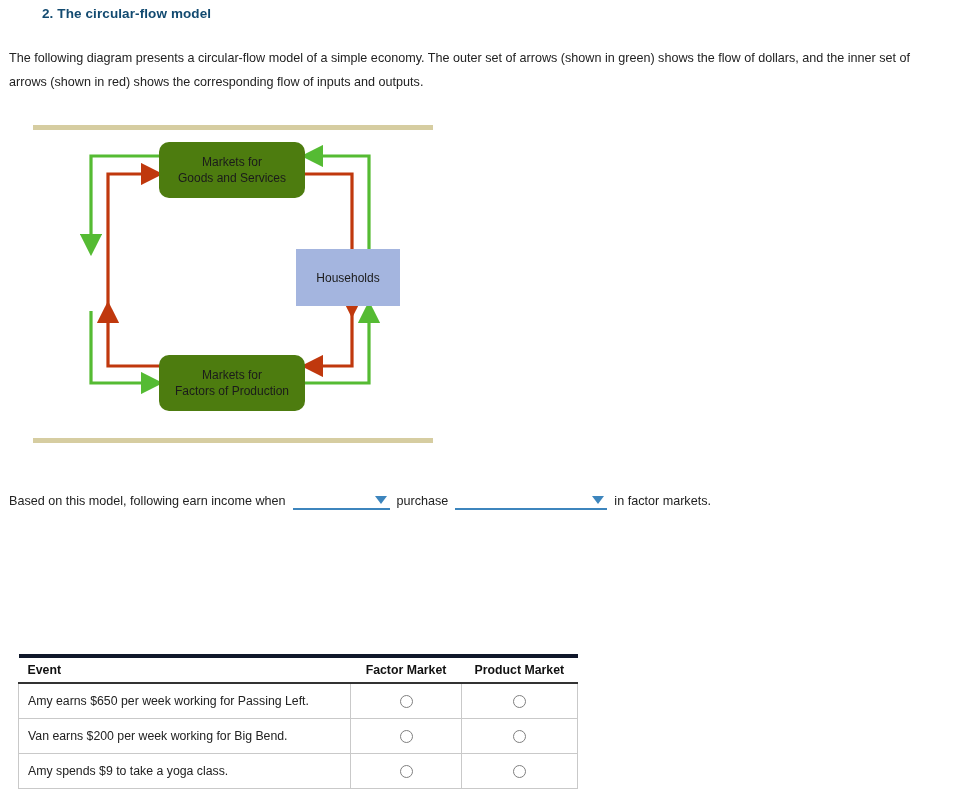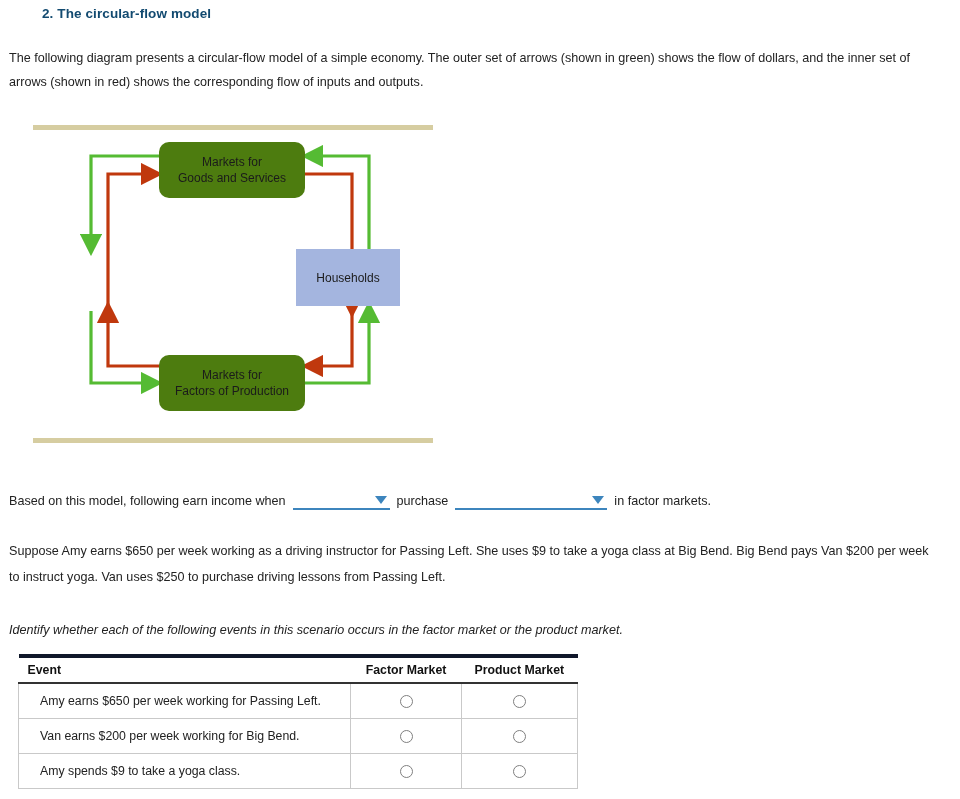--- a/index.html
+++ b/index.html
@@ -159,21 +159,21 @@
   .mk-table thead th.ev  { text-align: left; padding-left: 9px; width: 330px; }
   .mk-table thead th.fm  { width: 112px; text-align: center; margin-top: 8px; }
   .mk-table thead th.pm  { width: 118px; text-align: center; }
   .mk-table tbody td {
     border-left: 1px solid #c9c9c9;
     border-right: 1px solid #c9c9c9;
     border-top: 1px solid #c9c9c9;
     border-bottom: 1px solid #c9c9c9;
     height: 34px;
   }
-  .mk-table tbody td.ev { text-align: left; padding-left: 21px; color: #222; }
+  .mk-table tbody td.ev { text-align: left; padding-left: 9px; color: #222; }
   .mk-table tbody td.rc { text-align: center; }
   .radio {
     display: inline-block;
     width: 11px; height: 11px;
     border: 1px solid #808080;
     border-radius: 50%;
     background: #fff;
     cursor: pointer;
     vertical-align: middle;
   }
@@ -252,23 +252,21 @@
       <span class="caret"></span>
     </span>
     <span>purchase</span>
     <span class="dd two">
       <span></span>
       <span class="caret"></span>
     </span>
     <span>in factor markets.</span>
   </div>
 
-  <div class="scenario">Suppose Amy earns $650 per week working as a driving instructor for Passing Left. She uses $9 to take a yoga class at Big Bend. Big Bend pays Van $200 per week to instruct yoga. Van uses $250 to purchase driving lessons from Passing Left.</div>
-
-  <div class="prompt">Identify whether each of the following events in this scenario occurs in the factor market or the product market.</div>
+
 
   <table class="mk-table">
     <thead>
       <tr>
         <th class="ev">Event</th>
         <th class="fm">Factor Market</th>
         <th class="pm">Product Market</th>
       </tr>
     </thead>
     <tbody>

